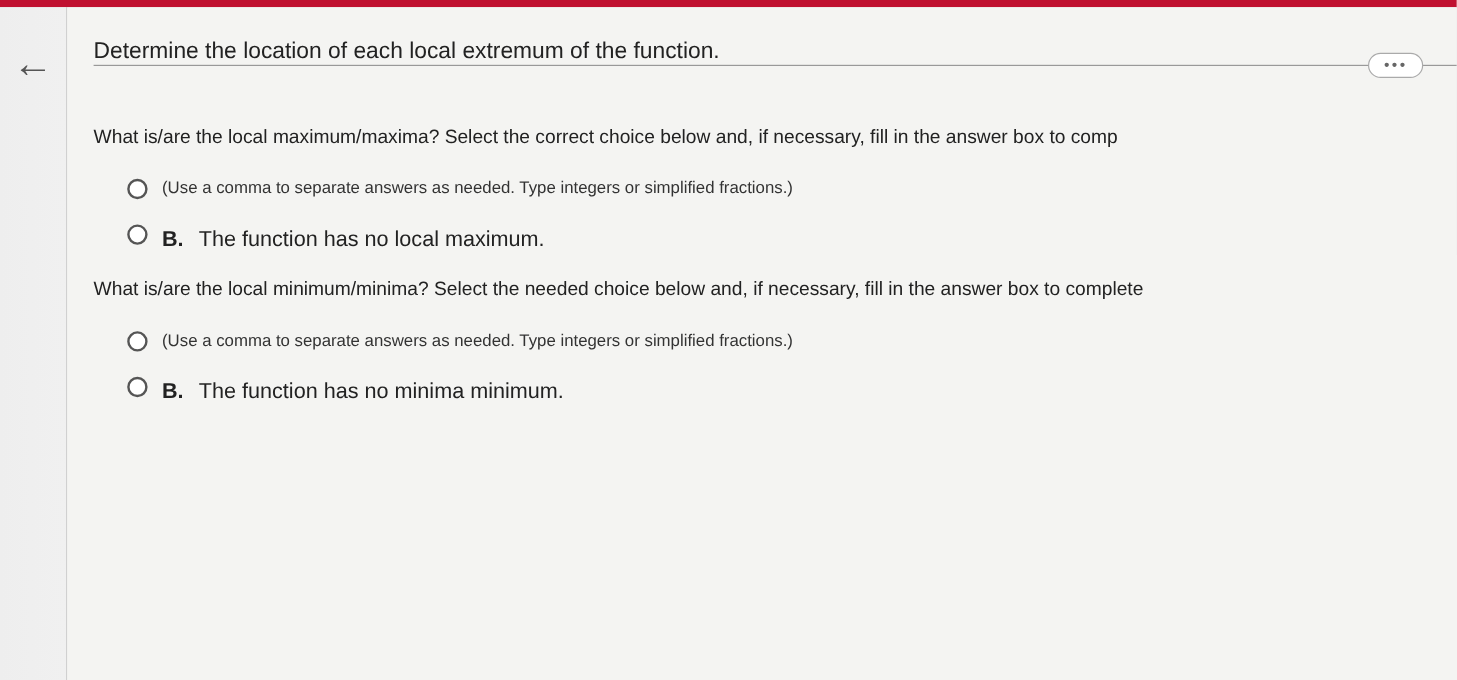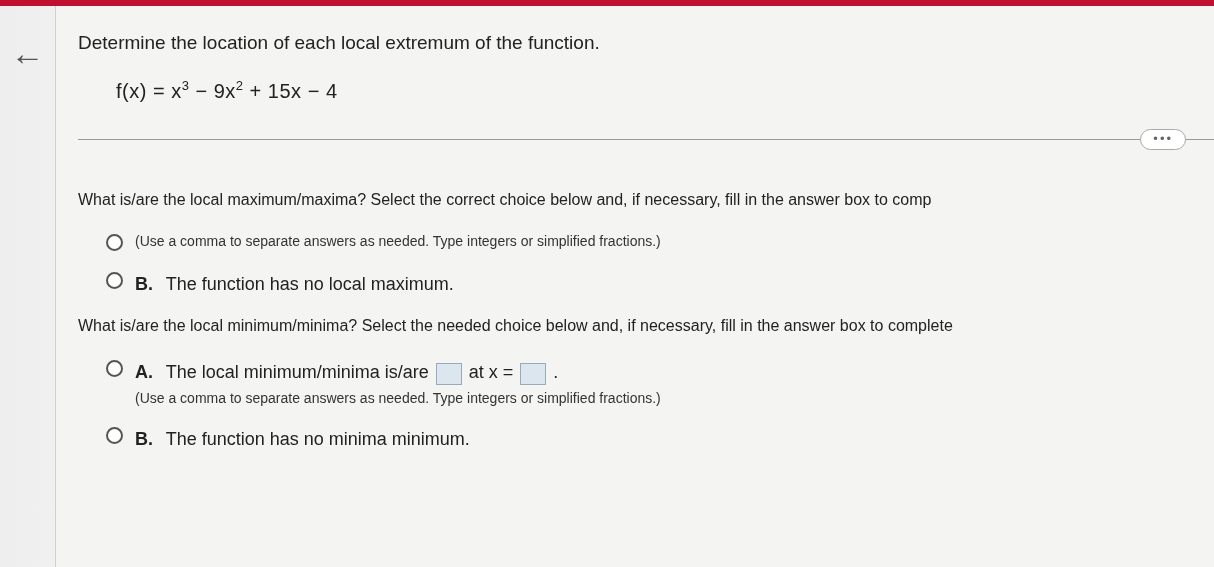--- a/index.html
+++ b/index.html
@@ -38,21 +38,20 @@
   .content {
     flex: 1;
     padding: 26px 0 0 22px;
     background: #f4f4f2;
     color: #222;
     position: relative;
   }
   .prompt {
     font-size: 19px;
     color: #222;
-    margin-bottom: 24px;
   }
   .formula {
     font-size: 20px;
     margin-left: 38px;
     margin-bottom: 36px;
     letter-spacing: 0.5px;
   }
   .formula sup { font-size: 13px; vertical-align: super; }
   .divider-row {
     position: relative;
@@ -124,23 +123,20 @@
 
 <div class="topbar"></div>
 <div class="page">
   <div class="back-col">
     <div class="back-arrow">←</div>
   </div>
   <div class="content">
 
     <div class="prompt">Determine the location of each local extremum of the function.</div>
 
-    <div class="formula">
-      <span>f(x) = x</span><sup>3</sup><span> − 9x</span><sup>2</sup><span> + 15x − 4</span>
-    </div>
 
     <div class="divider-row">
       <hr class="divider-line">
       <div class="dots-pill">•••</div>
     </div>
 
     <div class="question">What is/are the local maximum/maxima? Select the correct choice below and, if necessary, fill in the answer box to comp</div>
 
     <div class="choice block">
       <div class="radio"></div>
@@ -155,28 +151,20 @@
         <span class="choice-label">B.</span>
         <span>The function has no local maximum.</span>
       </div>
     </div>
 
     <div class="question">What is/are the local minimum/minima? Select the needed choice below and, if necessary, fill in the answer box to complete</div>
 
     <div class="choice block">
       <div class="radio"></div>
       <div class="choice-body">
-        <div class="choice-line">
-          <span class="choice-label">A.</span>
-          <span>The local minimum/minima is/are </span>
-          <span class="answer-box"></span>
-          <span> at x = </span>
-          <span class="answer-box"></span>
-          <span>.</span>
-        </div>
         <div class="hint">(Use a comma to separate answers as needed. Type integers or simplified fractions.)</div>
       </div>
     </div>
 
     <div class="choice">
       <div class="radio"></div>
       <div class="choice-body choice-line">
         <span class="choice-label">B.</span>
         <span>The function has no minima minimum.</span>
       </div>

